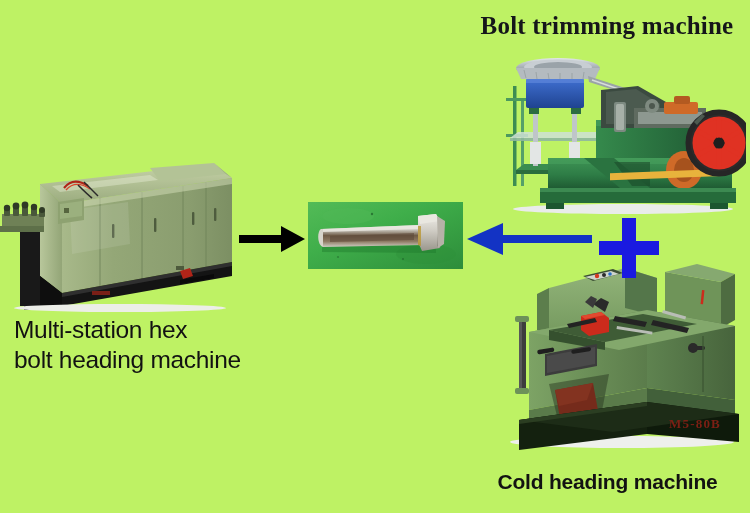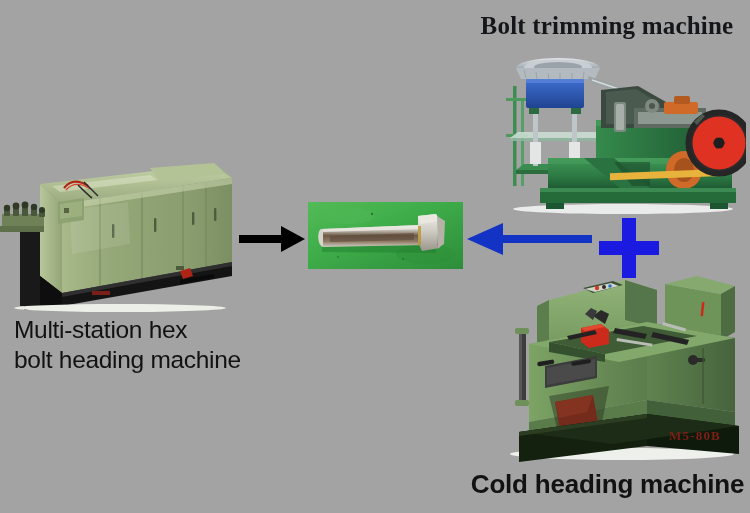--- a/index.html
+++ b/index.html
@@ -4,21 +4,21 @@
 <style>
   html, body {
     margin: 0;
     padding: 0;
     background: #ffffff;
   }
   #stage {
     position: relative;
     width: 750px;
     height: 513px;
-    background: #a3a3a3;
+    background: #bef264;
     overflow: hidden;
     font-family: "Liberation Sans", sans-serif;
   }
 
   
   .label {
     position: absolute;
     color: #1a1a1a;
     white-space: pre-line;
     line-height: 1.22;
@@ -44,21 +44,21 @@
     letter-spacing: -0.3px;
     color: #121212;
   }
   #label-cold {
     left: 470px;
     top: 469px;
     width: 275px;
     text-align: center;
     font-family: "Liberation Sans", sans-serif;
     font-weight: bold;
-    font-size: 26px;
+    font-size: 21px;
     letter-spacing: -0.2px;
     color: #121212;
   }
 
   
   .art { position: absolute; }
   .art svg { display: block; width: 100%; height: 100%; }
 
   
   #product-photo {
@@ -338,21 +338,21 @@
       <polygon points="131,19 134,22 132,46 129,44" fill="#8e8a80"></polygon>
 
       <polygon points="129,14 137,19 136,42 130,46" fill="#b6b2a8"></polygon>
 
       <path d="M110,24 L113,24 L113,44 L110,43 Z" fill="#b8932a" opacity="0.75"></path>
 
       <path d="M22,34 L106,31 L106,38 L22,40 Z" fill="#5a4636" opacity="0.55"></path>
     </svg>
   </div>
 
-  <div class="art" id="art-cold-heading" style="left:497px; top:262px; width:250px; height:200px;">
+  <div class="art" id="art-cold-heading" style="left:497px; top:250px; width:250px; height:200px;">
     <svg viewBox="0 0 250 200" xmlns="http://www.w3.org/2000/svg">
       <defs>
         <linearGradient id="ch-front" x1="0" y1="0" x2="1" y2="0">
           <stop offset="0%" stop-color="#7da365"></stop>
           <stop offset="45%" stop-color="#6d9159"></stop>
           <stop offset="100%" stop-color="#5b7c4b"></stop>
         </linearGradient>
         <linearGradient id="ch-side" x1="0" y1="0" x2="1" y2="0">
           <stop offset="0%" stop-color="#5f8350"></stop>
           <stop offset="100%" stop-color="#47643c"></stop>

